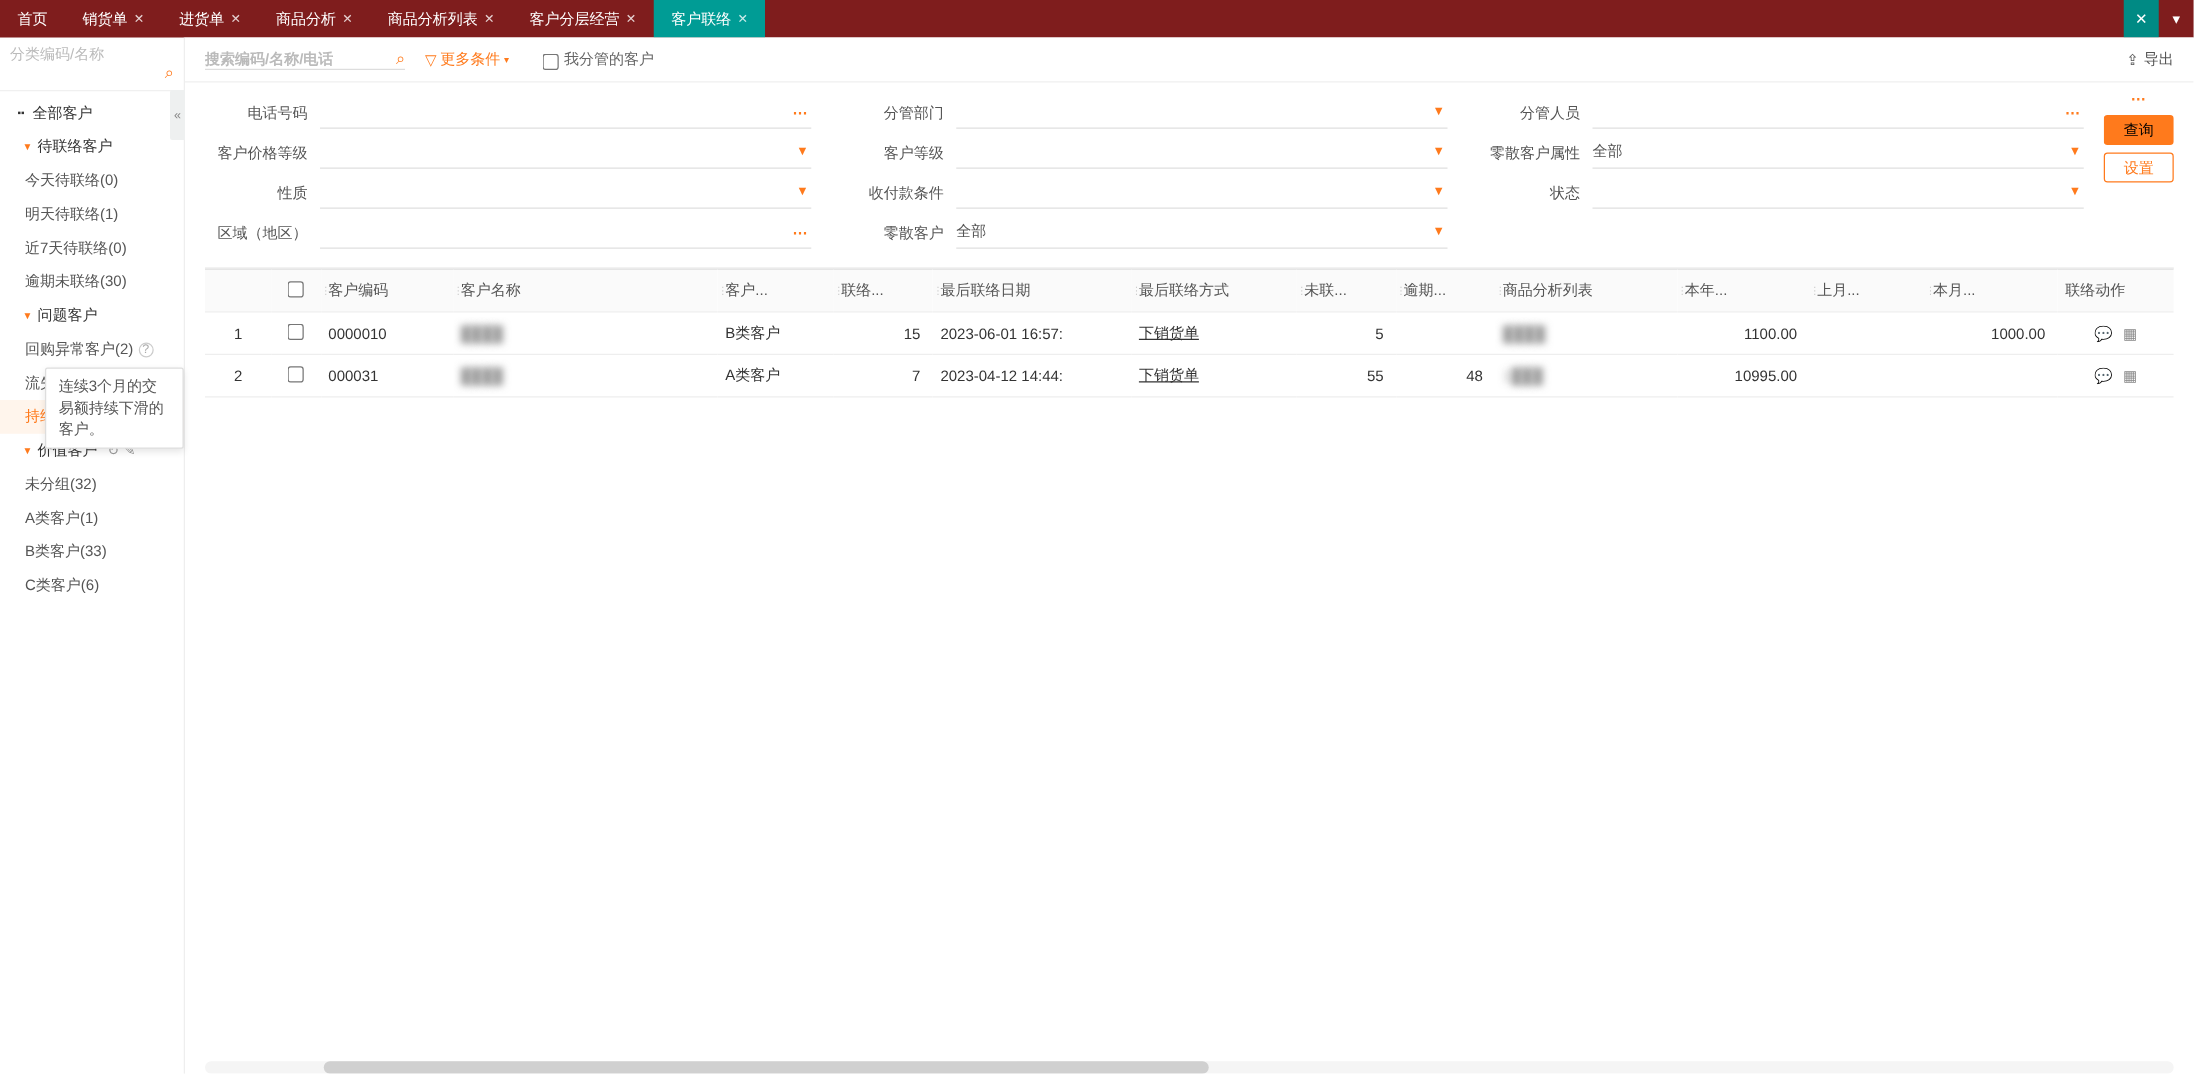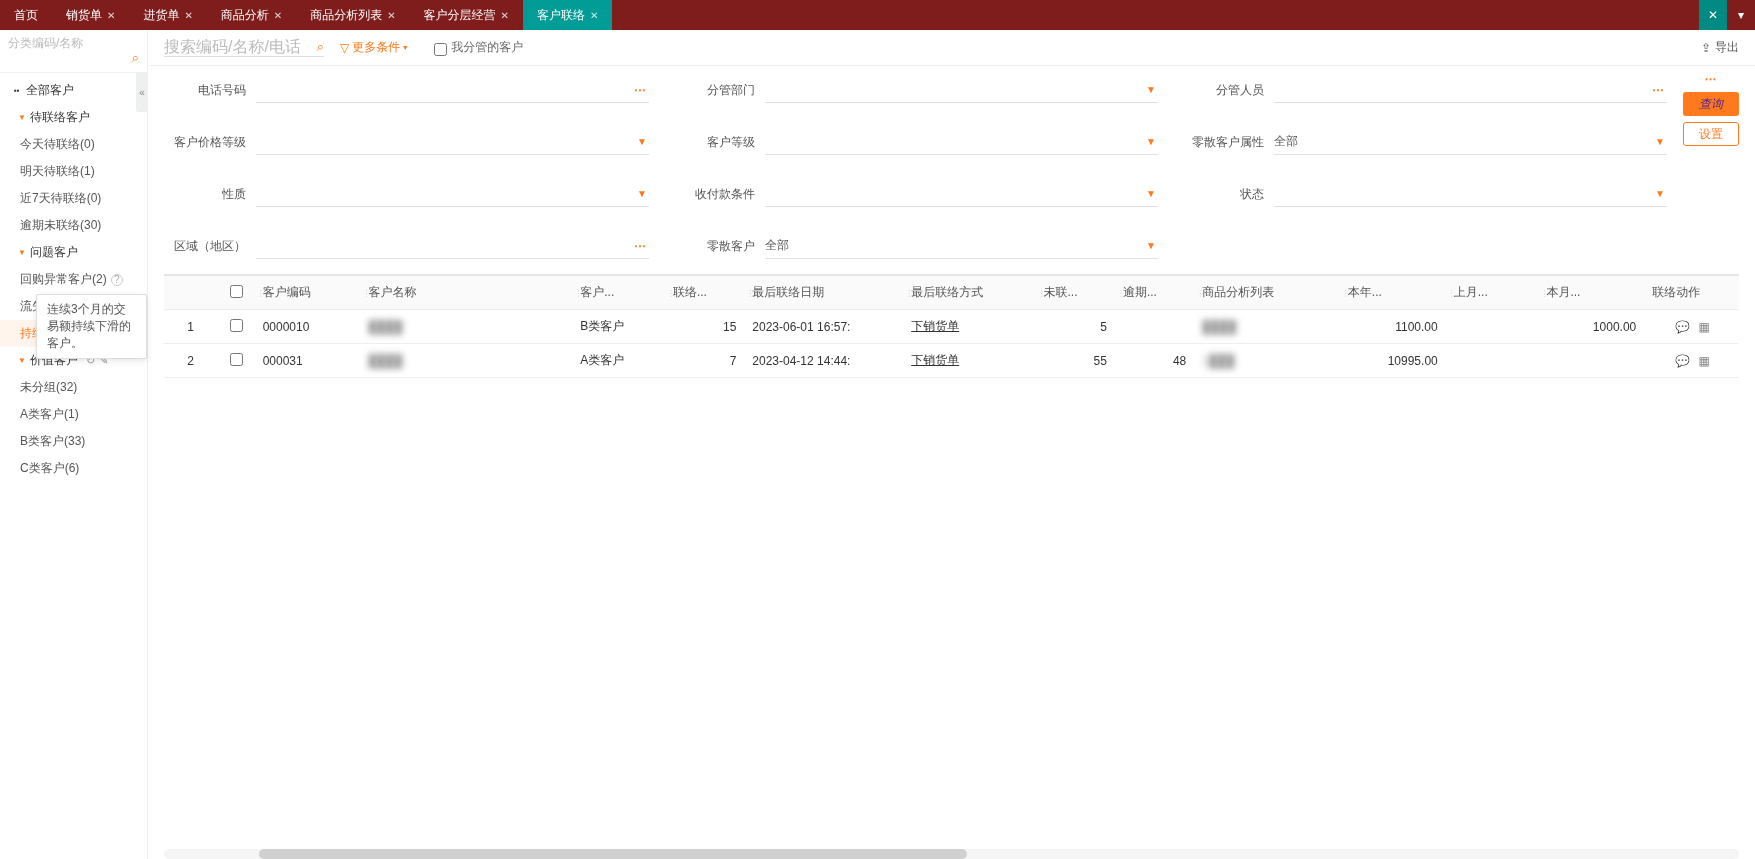--- a/index.html
+++ b/index.html
@@ -24,36 +24,36 @@
 .tree-group { padding-left: 18px; color: #333; }
 .tree-group .caret { color: #ff7a1c; }
 .tree-leaf { padding-left: 20px; color: #555; }
 .tree-leaf.selected { background: #fff5ec; color: #ff7a1c; }
 .help-icon { font-size: 10px; color: #aaa; border: 1px solid #ccc; border-radius: 50%; width: 12px; height: 12px; display: inline-flex; align-items: center; justify-content: center; }
 .caret { font-size: 8px; width: 8px; display: inline-block; }
 .group-icons { margin-left: 4px; color: #999; display: flex; gap: 4px; font-size: 11px;}
 .content { flex: 1; display: flex; flex-direction: column; overflow: hidden; background: #fff;}
 .topbar { height: 36px; display: flex; align-items: center; padding: 0 16px; gap: 16px; border-bottom: 1px solid #f0f0f0; }
 .topbar-search { display: flex; align-items: center; border-bottom: 1px solid #ddd; width: 160px; }
-.topbar-search input { border: none; outline: none; width: 100%; font-size: 16px; }
+.topbar-search input { border: none; outline: none; width: 100%; font-size: 12px; font-weight: bold; }
 .topbar-search input::placeholder { color: #bbb; }
 .more-filter { color: #ff7a1c; display: flex; align-items: center; gap: 3px; cursor: pointer; }
 .my-customers { display: flex; align-items: flex-end; gap: 4px; color: #666; padding-left: 11px; }
 .export-btn { margin-left: auto; display: flex; align-items: center; gap: 4px; cursor: pointer; color: #555; }
 .filter-panel { padding: 8px 16px; display: flex; gap: 16px; }
-.filter-grid { flex: 1; display: grid; grid-template-columns: repeat(3, 1fr); gap: 20px 24px; }
+.filter-grid { flex: 1; display: grid; grid-template-columns: repeat(3, 1fr); gap: 0 24px; }
 .filter-row { display: flex; align-items: center; height: 32px; }
 .filter-label { width: 82px; text-align: right; color: #555; margin-right: 10px; font-size: 12px; }
 .filter-input { flex: 1; position: relative; border-bottom: 1px solid #e0e0e0; height: 26px; display: flex; align-items: center; }
 .filter-input span.val { color: #555; }
 .filter-input .dropdown-icon { position: absolute; right: 2px; color: #ff7a1c; font-size: 10px; }
 .filter-input .more-icon { position: absolute; right: 2px; color: #ff7a1c; font-weight: bold; letter-spacing: 1px;}
 .filter-actions { width: 56px; display: flex; flex-direction: column; gap: 6px; align-items: stretch; }
 .btn { height: 24px; border-radius: 3px; border: 1px solid transparent; cursor: pointer; font-size: 12px; display: flex; align-items: center; justify-content: center; }
-.btn-primary { background: #ff7a1c; color: #4c1d95; font-style: italic; }
+.btn-primary { background: #ff7a1c; color: #000000; }
 .btn-outline { border-color: #ff7a1c; color: #ff7a1c; background: #fff; }
 .filter-actions .more-icon { color:#ff7a1c; text-align: center; font-weight:bold; letter-spacing:1px; margin-top:-2px;}
 .table-wrap { flex: 1; overflow: auto; margin: 4px 16px 0 16px; border-top: 1px solid #e5e5e5;}
 table { border-collapse: collapse; width: 100%; table-layout: fixed; }
 th, td { border-bottom: 1px solid #eee; padding: 8px 6px; text-align: left; font-size: 12px; white-space: nowrap; overflow: hidden; text-overflow: ellipsis;}
 th { background: #fafafa; color: #555; font-weight: 500; position: relative; border-top: 1px solid #e5e5e5; }
 th .sort-handle { color: #ccc; font-size: 8px; position: absolute; left: 0; top: 50%; transform: translateY(-50%);}
 td.num { text-align: right; padding-right: 10px;}
 td.center, th.center { text-align: center; }
 .link { color: #333; text-decoration: underline; cursor: pointer; }

